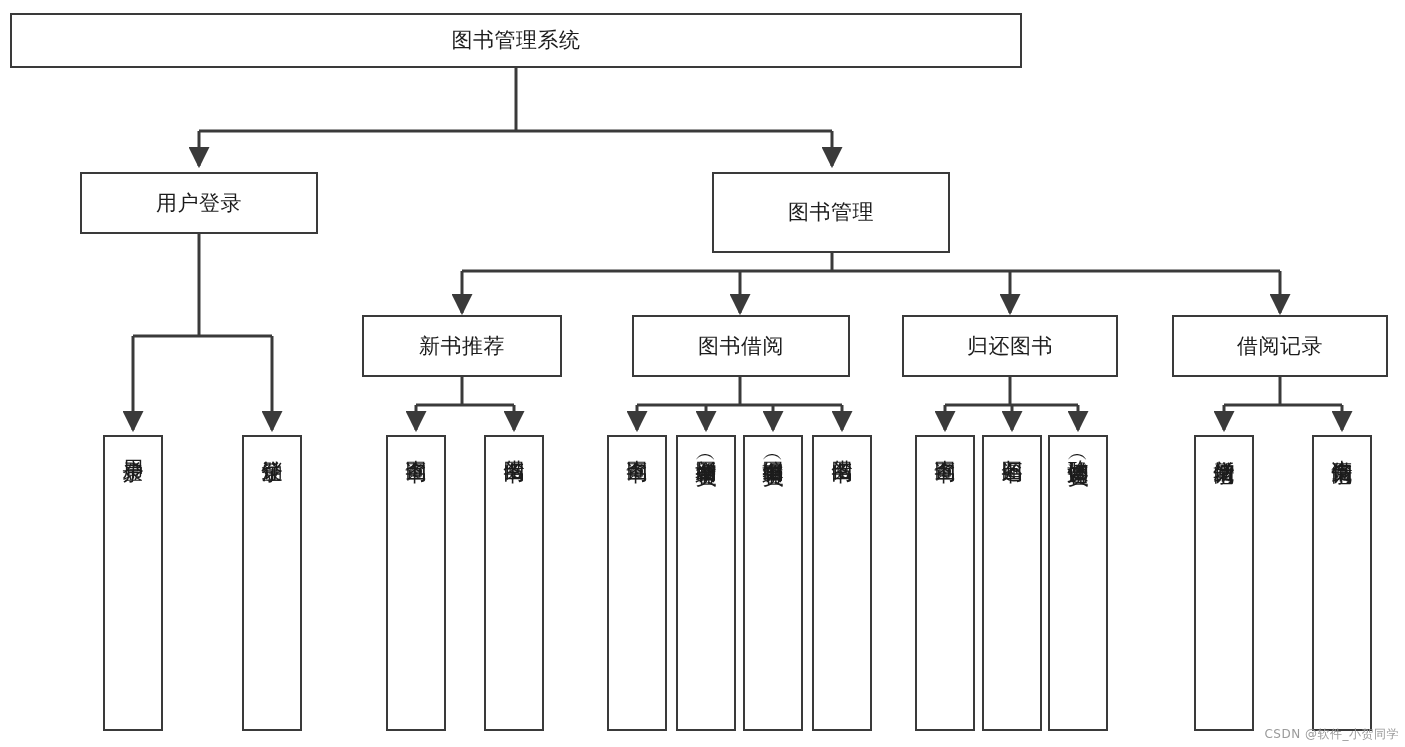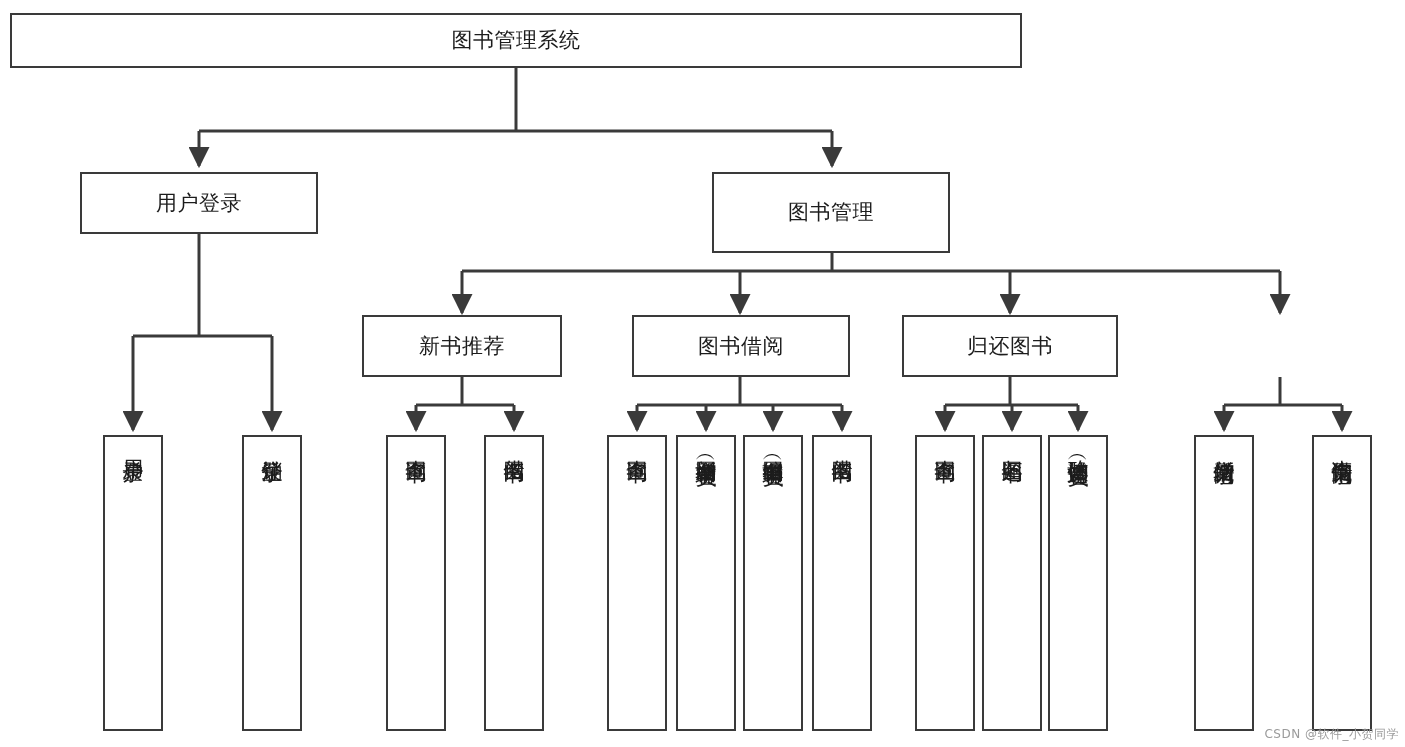--- a/index.html
+++ b/index.html
@@ -143,20 +143,23 @@
   </div>
 
   <div class="node horiz" style="left:362px; top:315px; width:200px; height:62px;">
     <span class="label">新书推荐</span>
   </div>
 
   <div class="node horiz" style="left:902px; top:315px; width:216px; height:62px;">
     <span class="label">归还图书</span>
   </div>
 
+  <div class="node horiz" style="left:1172px; top:315px; width:216px; height:62px;">
+    <span class="label">借阅记录</span>
+  </div>
 
   <div class="node vert" style="left:103px; top:435px; width:60px; height:296px;">
     <span class="label">用户登录</span>
   </div>
 
   <div class="node vert" style="left:242px; top:435px; width:60px; height:296px;">
     <span class="label">注销登录</span>
   </div>
 
   <div class="node vert" style="left:386px; top:435px; width:60px; height:296px;">

